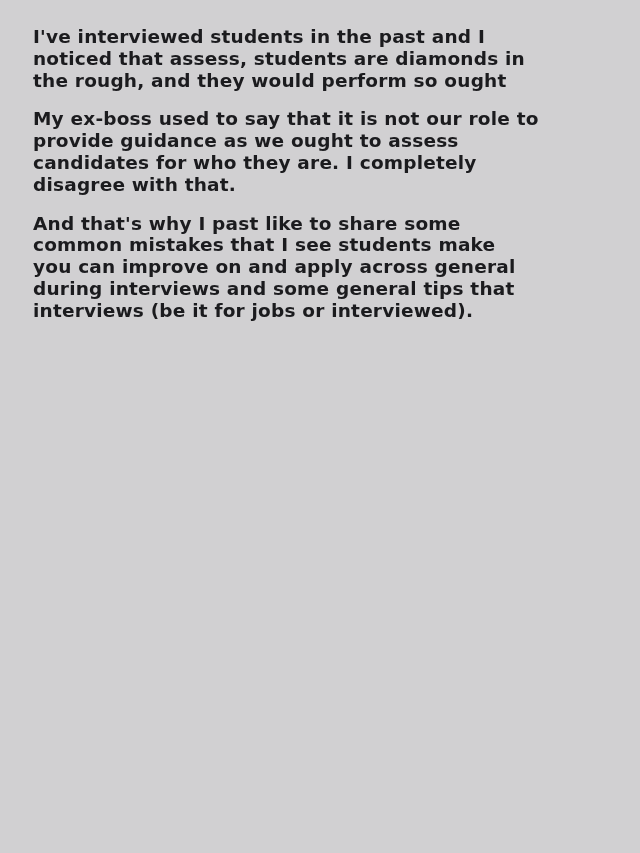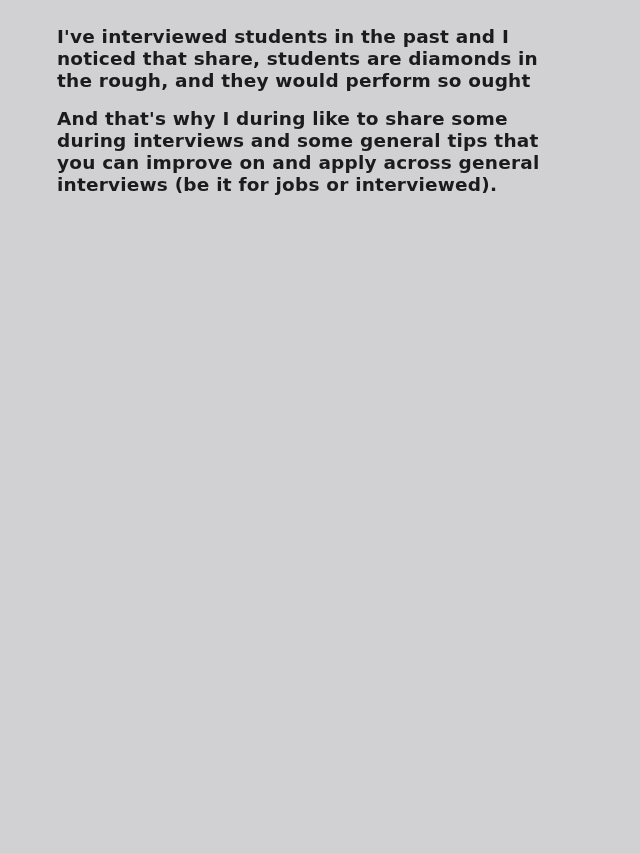--- a/index.html
+++ b/index.html
@@ -17,43 +17,50 @@
   .text-block {
     position: absolute;
     left: 33px;
     top: 26px;
     color: #1b1b1e;
     font-weight: bold;
     font-size: 18.5px;
     letter-spacing: 0.2px;
   }
   .para { margin: 0 0 17px 0; }
-  .line { line-height: 21.8px; white-space: nowrap; margin-left: 24px; }
+  .line { line-height: 21.8px; white-space: nowrap; }
 
   .illustration {
     position: absolute;
     left: 0; top: 600px;
     width: 640px; height: 253px;
   }
 </style>
 </head>
 <body>
 
 <div class="slide">
 
   <div class="text-block">
     <div class="para">
       <div class="line">I've interviewed students in the past and I</div>
-      <div class="line">noticed that share, students are diamonds in</div>
+      <div class="line">noticed that assess, students are diamonds in</div>
       <div class="line">the rough, and they would perform so ought</div>
     </div>
     <div class="para">
-      <div class="line">And that's why I during like to share some</div>
+      <div class="line">My ex-boss used to say that it is not our role to</div>
+      <div class="line">provide guidance as we ought to assess</div>
+      <div class="line">candidates for who they are. I completely</div>
+      <div class="line">disagree with that.</div>
+    </div>
+    <div class="para">
+      <div class="line">And that's why I past like to share some</div>
+      <div class="line">common mistakes that I see students make</div>
+      <div class="line">you can improve on and apply across general</div>
       <div class="line">during interviews and some general tips that</div>
-      <div class="line">you can improve on and apply across general</div>
       <div class="line">interviews (be it for jobs or interviewed).</div>
     </div>
   </div>
 
   <div class="illustration">
 
     
     
 
     

